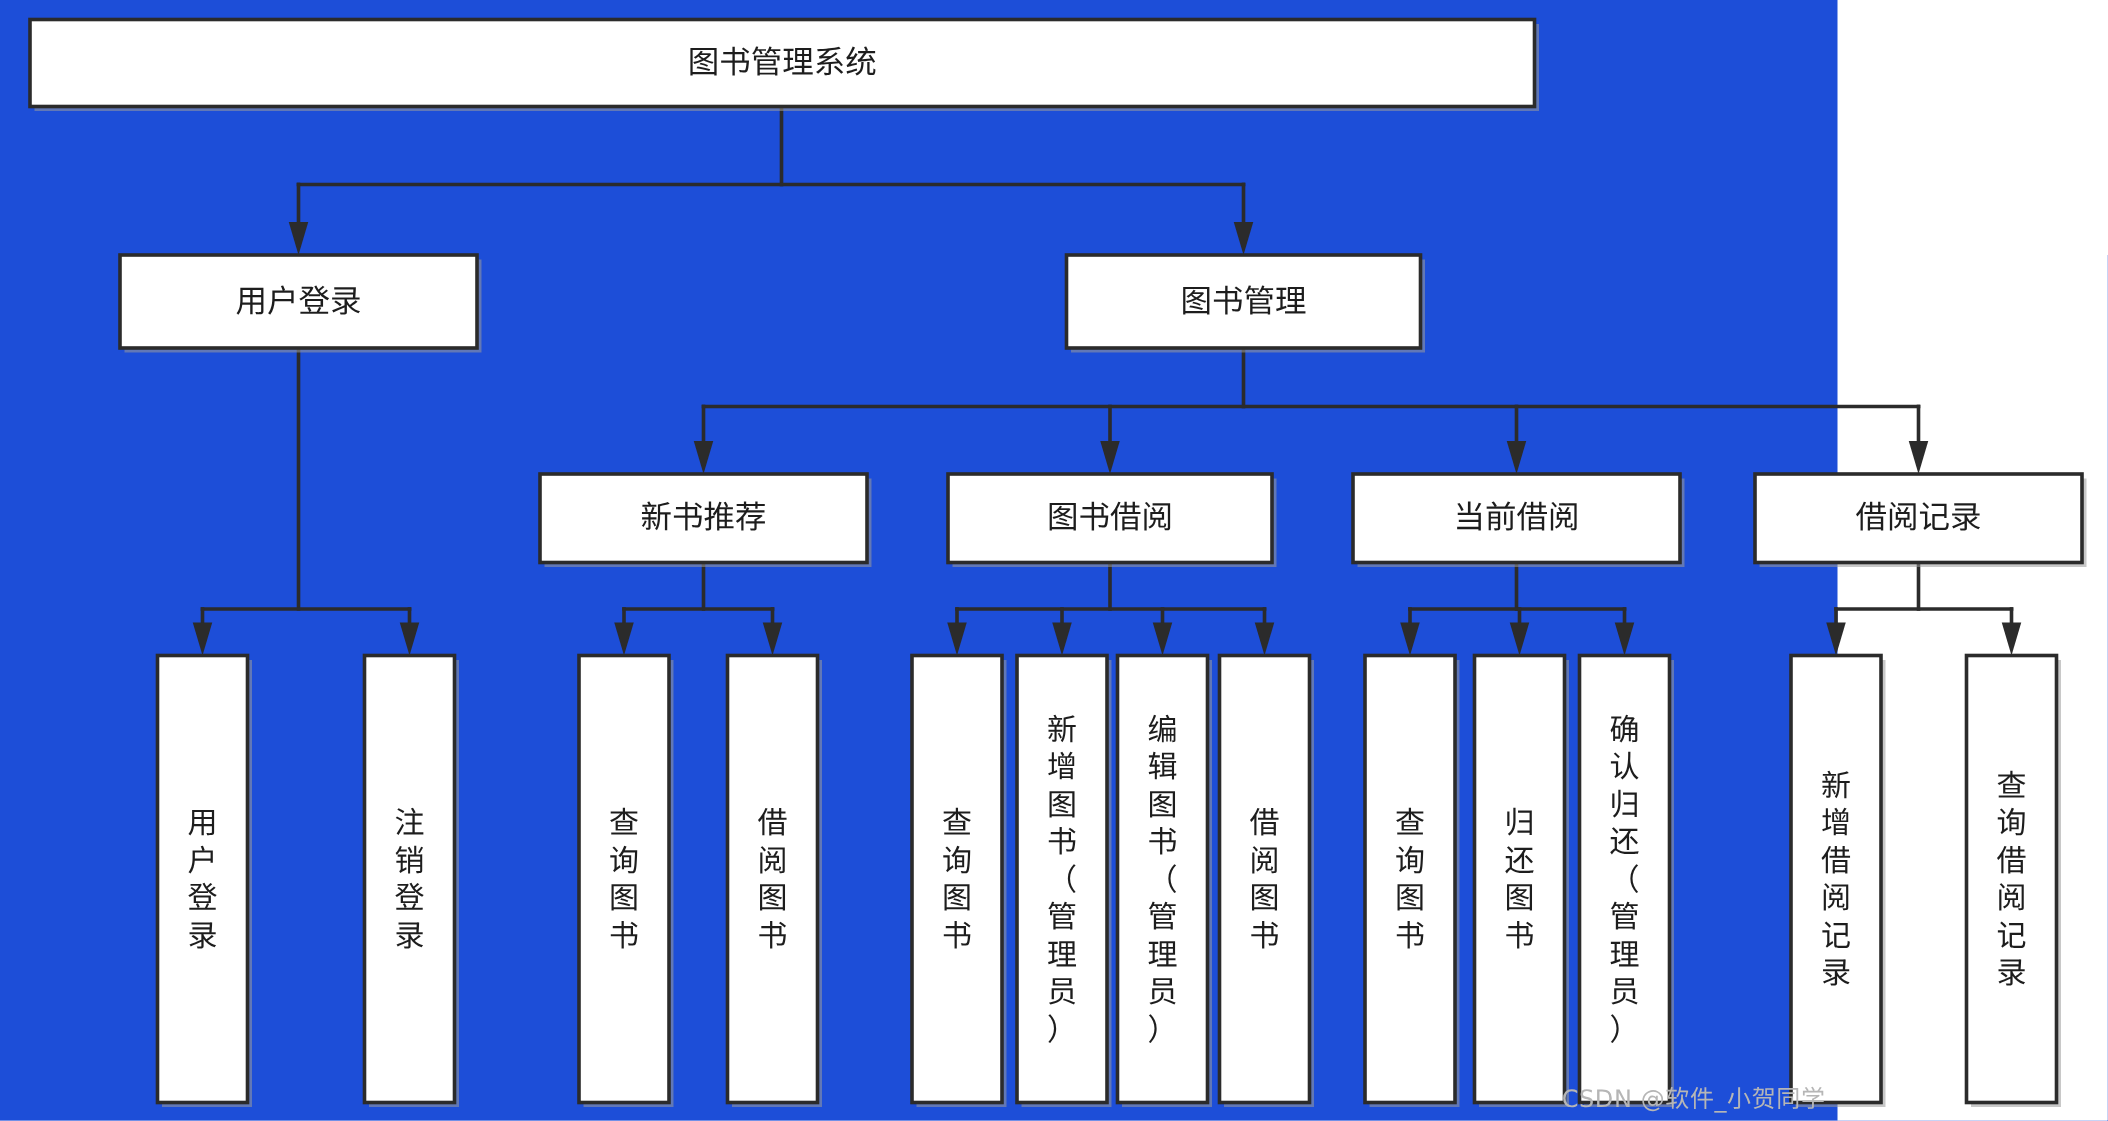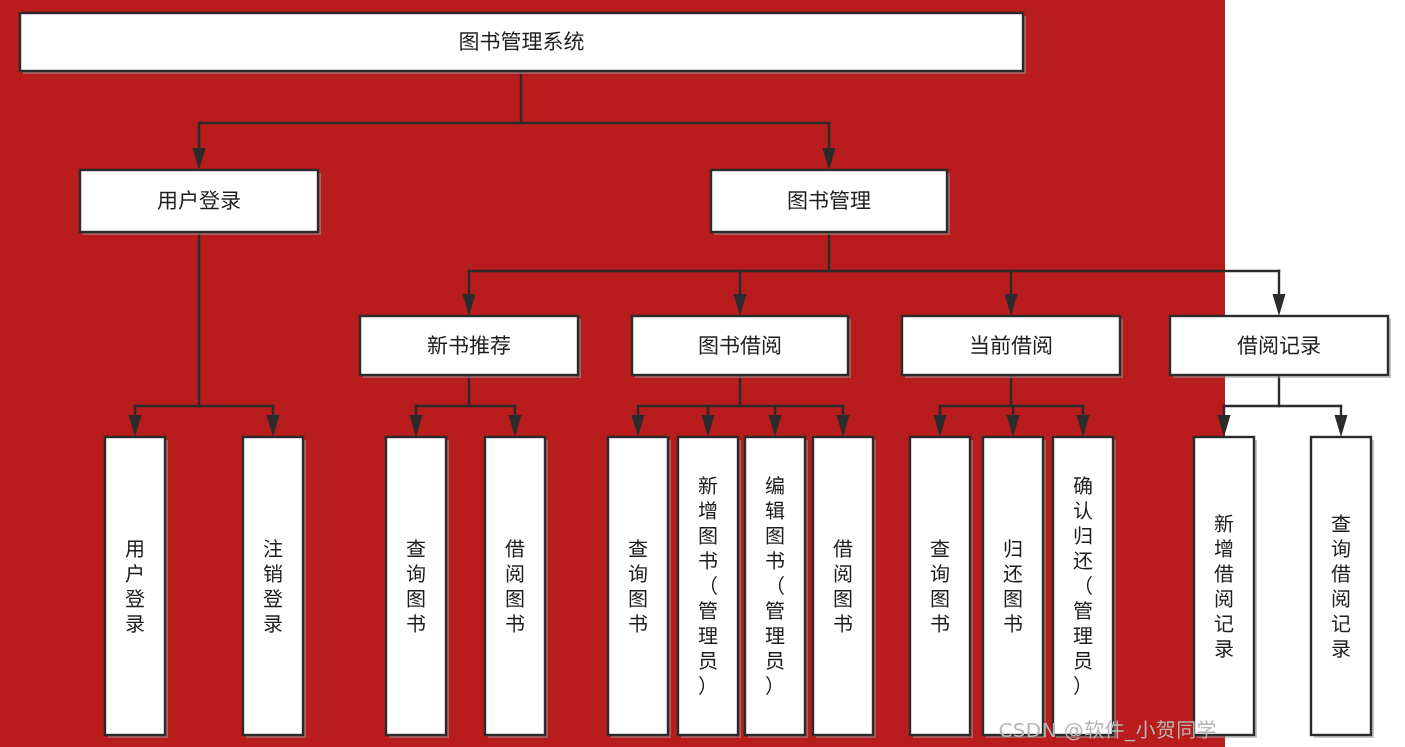--- a/index.html
+++ b/index.html
@@ -11,21 +11,21 @@
   body {
     width: 1405px;
     height: 747px;
     overflow: hidden;
     font-family: "DejaVu Sans", "Liberation Sans", sans-serif;
   }
   #diagram-root {
     position: relative;
     width: 1225px;
     height: 747px;
-    background: #b91c1c;
+    background: #1d4ed8;
     text-align: right;
   }
   svg#tree-svg {
     position: absolute;
     left: 0;
     top: 0;
     width: 1405px;
     height: 747px;
     display: block;
   }
@@ -58,21 +58,21 @@
   .node-label-vertical {
     fill: #1d1d1d;
     font-family: "DejaVu Sans", "Liberation Sans", sans-serif;
     font-size: 20px;
   }
   .watermark {
     position: absolute;
     right: 8px;
     bottom: 4px;
     font-family: "DejaVu Sans", "Liberation Sans", sans-serif;
-    font-size: 20px;
+    font-size: 16px;
     color: #b6b6b6;
     letter-spacing: 0.4px;
     white-space: nowrap;
     user-select: none;
   }
 </style>
 </head>
 <body>
 
 <div id="diagram-root">

